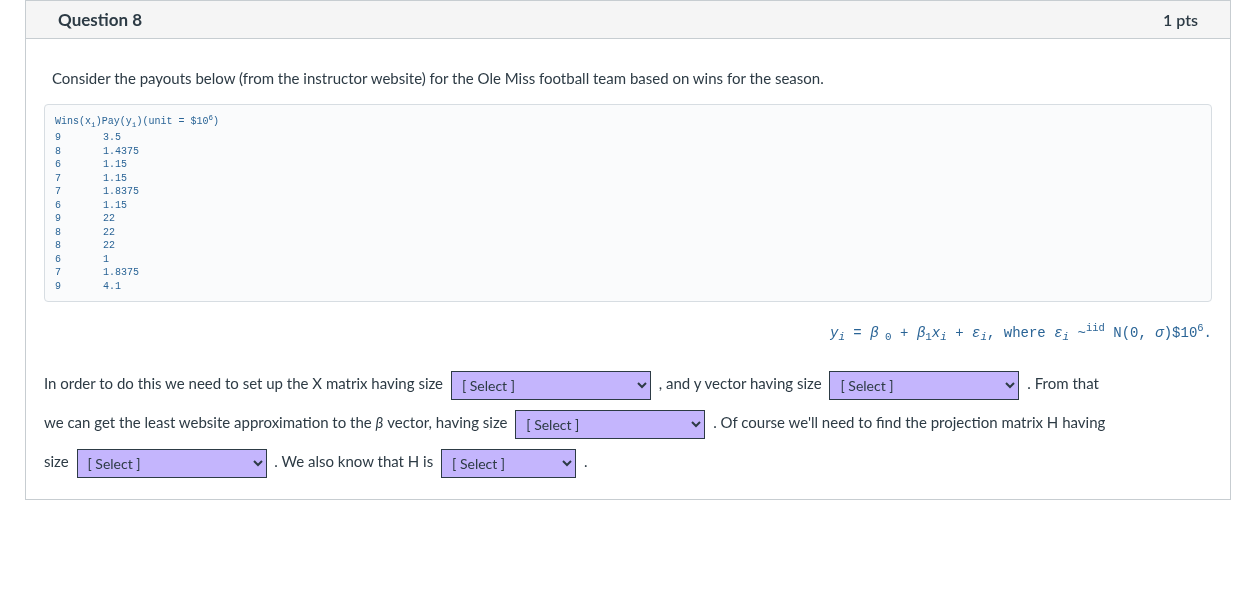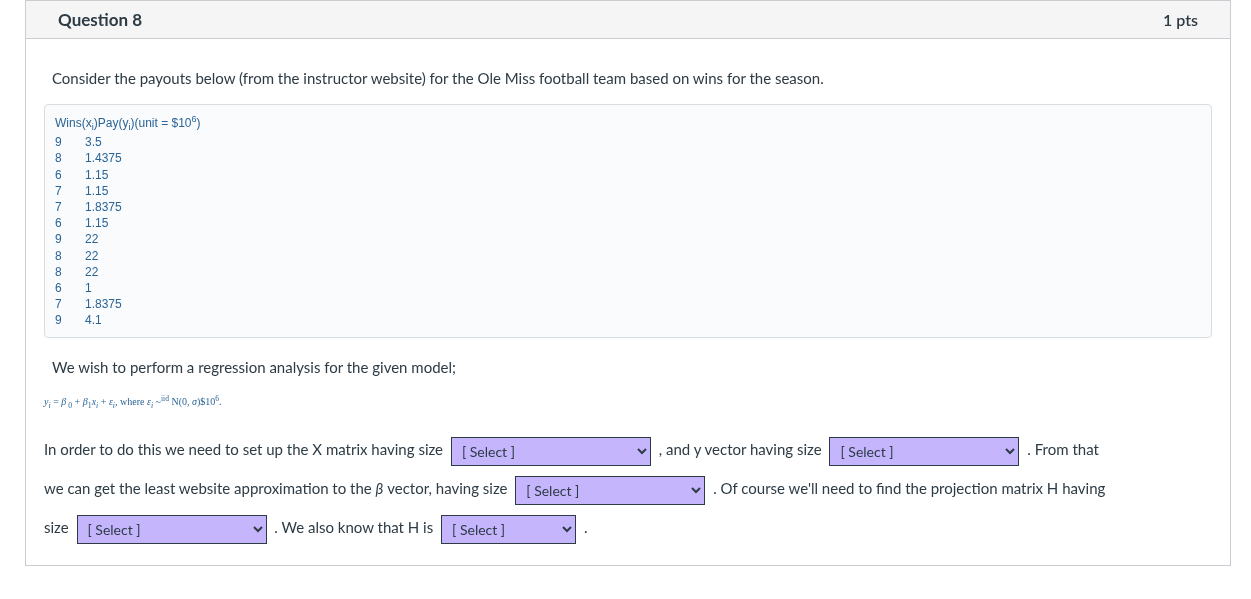--- a/index.html
+++ b/index.html
@@ -45,35 +45,35 @@
     left: 0;
     top: 2px;
   }
   .wrap { position: relative; }
   .prompt { margin: 0 0 14px 8px; }
   .code-block {
     border: 1px solid #d7dde2;
     border-radius: 4px;
     background: #fafbfc;
     padding: 8px 10px;
-    font-family: Liberation Sans, sans-serif;
-    font-size: 12px;
+    font-family: Liberation Mono, monospace;
+    font-size: 10px;
     color: #2a6496;
     white-space: pre;
     line-height: 1.35;
     margin: 0 0 18px 0;
     overflow-x: auto;
   }
   .sup { font-size: 0.75em; vertical-align: super; }
   .sub { font-size: 0.78em; vertical-align: sub; }
   .formula {
-    text-align: left;
+    text-align: right;
     color: #2a6496;
-    font-family: Liberation Serif, serif;
-    font-size: 10px;
+    font-family: Liberation Mono, monospace;
+    font-size: 14px;
     margin: 8px 0 18px 0;
   }
   .formula .sigma { font-style: italic; }
   .ital { font-style: italic; }
   .flow {
     line-height: 2.6;
   }
   select.inline {
     font-size: 14px;
     padding: 4px 6px;
@@ -120,21 +120,20 @@
 7       1.15
 7       1.8375
 6       1.15
 9       22
 8       22
 8       22
 6       1
 7       1.8375
 9       4.1</span></div>
 
-    <p class="prompt">We wish to perform a regression analysis for the given model;</p>
 
     <div class="formula">
       <span class="ital">y</span><span class="sub ital">i</span><span> = </span><span class="ital">β</span><span class="sub"> 0</span><span> + </span><span class="ital">β</span><span class="sub">1</span><span class="ital">x</span><span class="sub ital">i</span><span> + </span><span class="ital">ε</span><span class="sub ital">i</span><span>, where </span><span class="ital">ε</span><span class="sub ital">i</span><span> ~</span><span class="sup">iid</span><span> N(0, </span><span class="ital sigma">σ</span><span>)$10</span><span class="sup">6</span><span>.</span>
     </div>
 
     <div class="flow">
       <span>In order to do this we need to set up the X matrix having size</span>
       <select class="inline wide"><option>[ Select ]</option></select>
       <span>, and y vector having size</span>
       <select class="inline med"><option>[ Select ]</option></select>

